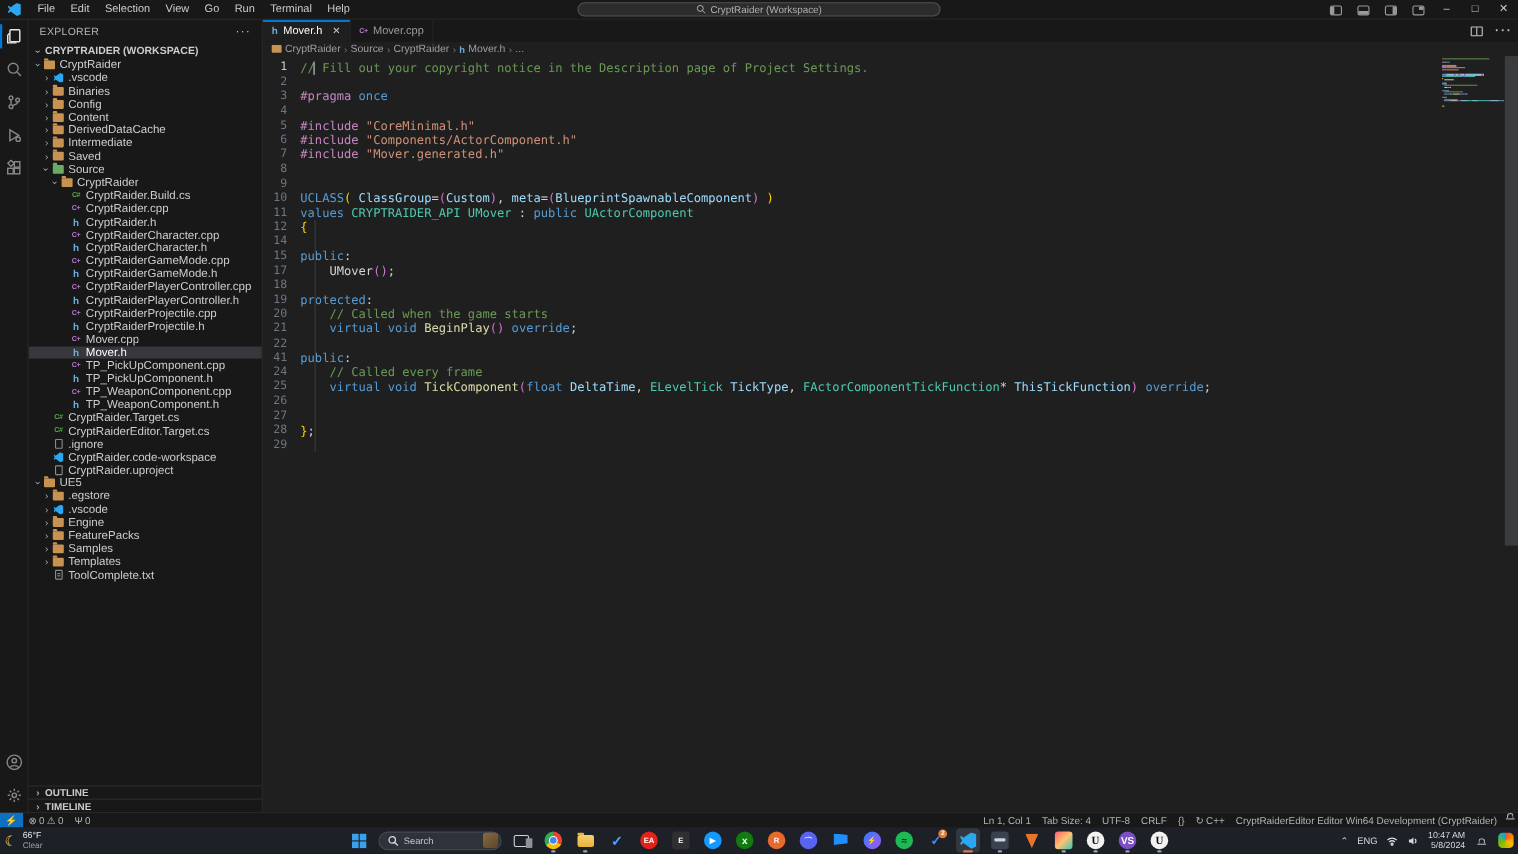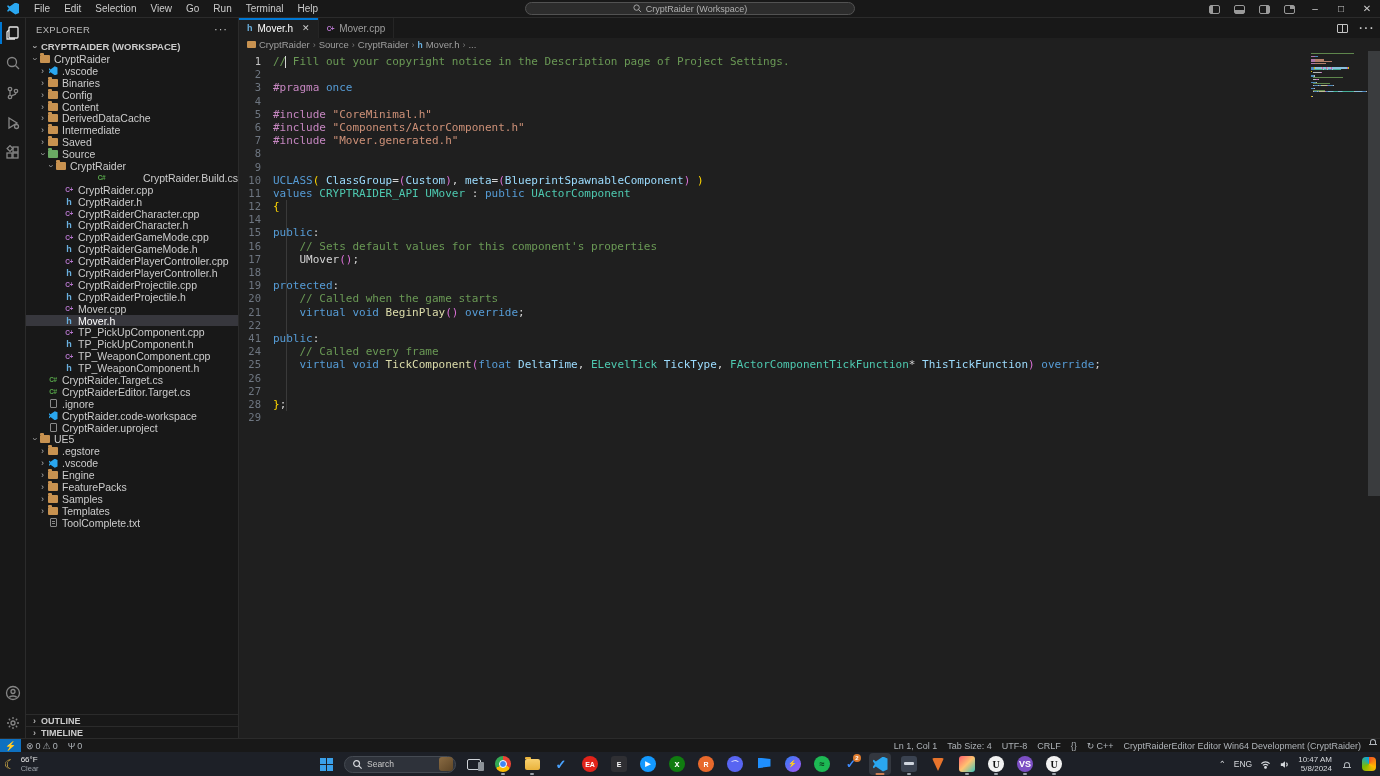--- a/index.html
+++ b/index.html
@@ -310,21 +310,21 @@
           </span>
           <span class="label">Source</span>
         </div>
         <div class="trow" style="padding-left: 20px;">
           <span class="chev open">›</span>
           <span class="fic">
             <span class="ic-folder"></span>
           </span>
           <span class="label">CryptRaider</span>
         </div>
-        <div class="trow" style="padding-left: 28px; justify-content: space-between;">
+        <div class="trow" style="padding-left: 28px;">
           <span class="chev"></span>
           <span class="fic" style="font-weight: bold;">
             <span class="ic-cs">C#</span>
           </span>
           <span class="label">CryptRaider.Build.cs</span>
         </div>
         <div class="trow" style="padding-left: 28px;">
           <span class="chev"></span>
           <span class="fic" style="font-weight: bold;">
             <span class="ic-cpp">C+</span>
@@ -580,21 +580,20 @@
           <div class="cline"><span class="lnum">5</span><span class="ctext"><span class="s-pre">#include</span><span class="s-str"> "CoreMinimal.h"</span></span></div>
           <div class="cline"><span class="lnum">6</span><span class="ctext"><span class="s-pre">#include</span><span class="s-str"> "Components/ActorComponent.h"</span></span></div>
           <div class="cline"><span class="lnum">7</span><span class="ctext"><span class="s-pre">#include</span><span class="s-str"> "Mover.generated.h"</span></span></div>
           <div class="cline"><span class="lnum">8</span><span class="ctext"></span></div>
           <div class="cline"><span class="lnum">9</span><span class="ctext"></span></div>
           <div class="cline"><span class="lnum">10</span><span class="ctext"><span class="s-kw">UCLASS</span><span class="s-b1">( </span><span class="s-var">ClassGroup</span><span class="s-def">=</span><span class="s-b2">(</span><span class="s-var">Custom</span><span class="s-b2">)</span><span class="s-def">, </span><span class="s-var">meta</span><span class="s-def">=</span><span class="s-b2">(</span><span class="s-var">BlueprintSpawnableComponent</span><span class="s-b2">)</span><span class="s-b1"> )</span></span></div>
           <div class="cline"><span class="lnum">11</span><span class="ctext"><span class="s-kw">values </span><span class="s-typ">CRYPTRAIDER_API</span><span class="s-def"> </span><span class="s-typ">UMover</span><span class="s-def"> : </span><span class="s-kw">public</span><span class="s-def"> </span><span class="s-typ">UActorComponent</span></span></div>
           <div class="cline"><span class="lnum">12</span><span class="ctext"><span class="s-b1">{</span></span></div>
           <div class="cline"><span class="lnum">14</span><span class="ctext"></span></div>
           <div class="cline"><span class="lnum">15</span><span class="ctext"><span class="s-kw">public</span><span class="s-def">:</span></span></div>
-          <div class="cline"><span class="lnum">16</span><span class="ctext"><span class="s-cmt">    // Sets default values for this component's properties</span></span></div>
           <div class="cline"><span class="lnum">17</span><span class="ctext"><span class="s-def">    UMover</span><span class="s-b2">()</span><span class="s-def">;</span></span></div>
           <div class="cline"><span class="lnum">18</span><span class="ctext"></span></div>
           <div class="cline"><span class="lnum">19</span><span class="ctext"><span class="s-kw">protected</span><span class="s-def">:</span></span></div>
           <div class="cline"><span class="lnum">20</span><span class="ctext"><span class="s-cmt">    // Called when the game starts</span></span></div>
           <div class="cline"><span class="lnum">21</span><span class="ctext"><span class="s-def">    </span><span class="s-kw">virtual</span><span class="s-def"> </span><span class="s-kw">void</span><span class="s-fn"> BeginPlay</span><span class="s-b2">()</span><span class="s-kw"> override</span><span class="s-def">;</span></span></div>
           <div class="cline"><span class="lnum">22</span><span class="ctext"></span></div>
           <div class="cline"><span class="lnum">41</span><span class="ctext"><span class="s-kw">public</span><span class="s-def">:</span></span></div>
           <div class="cline"><span class="lnum">24</span><span class="ctext"><span class="s-cmt">    // Called every frame</span></span></div>
           <div class="cline"><span class="lnum">25</span><span class="ctext"><span class="s-def">    </span><span class="s-kw">virtual</span><span class="s-def"> </span><span class="s-kw">void</span><span class="s-fn"> TickComponent</span><span class="s-b2">(</span><span class="s-kw">float</span><span class="s-var"> DeltaTime</span><span class="s-def">, </span><span class="s-typ">ELevelTick</span><span class="s-var"> TickType</span><span class="s-def">, </span><span class="s-typ">FActorComponentTickFunction</span><span class="s-def">* </span><span class="s-var">ThisTickFunction</span><span class="s-b2">)</span><span class="s-kw"> override</span><span class="s-def">;</span></span></div>
           <div class="cline"><span class="lnum">26</span><span class="ctext"></span></div>

